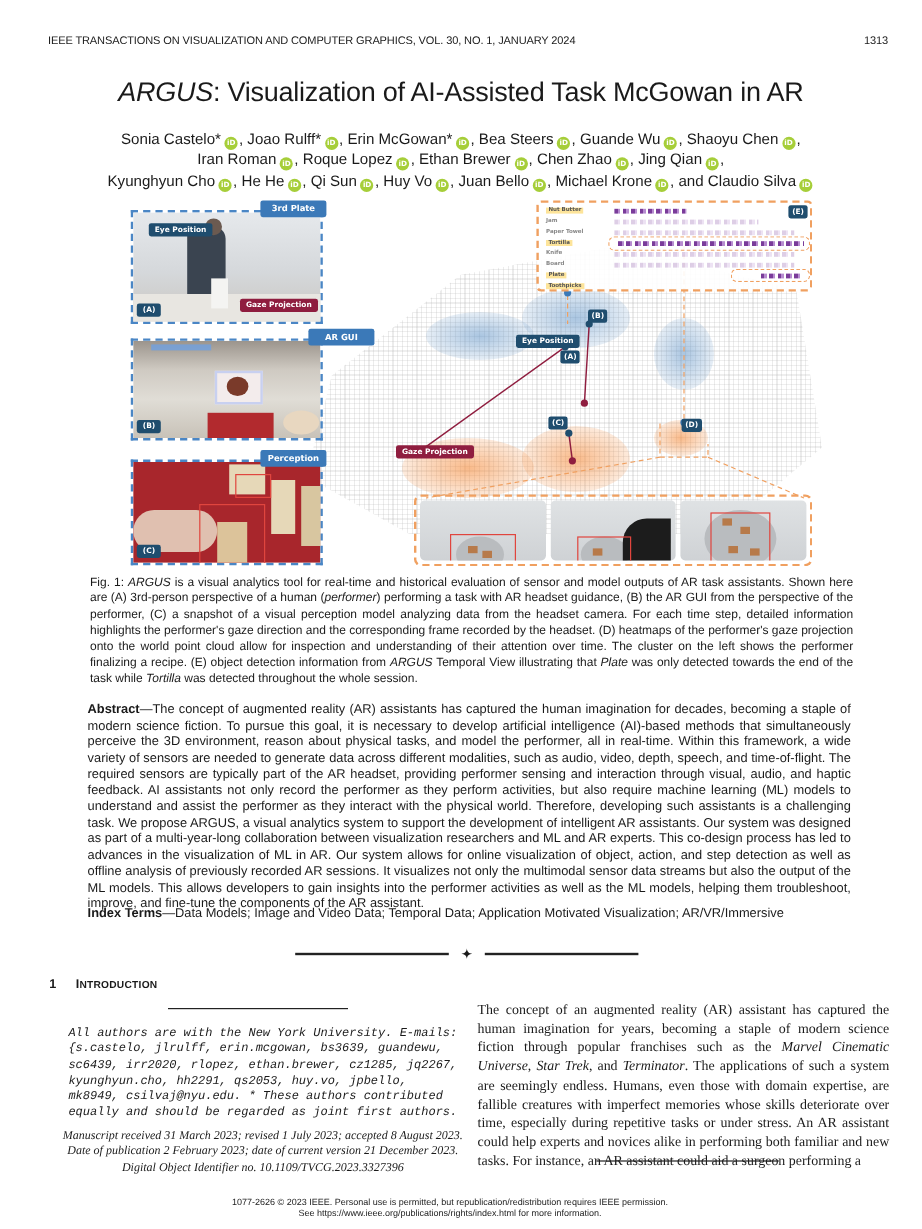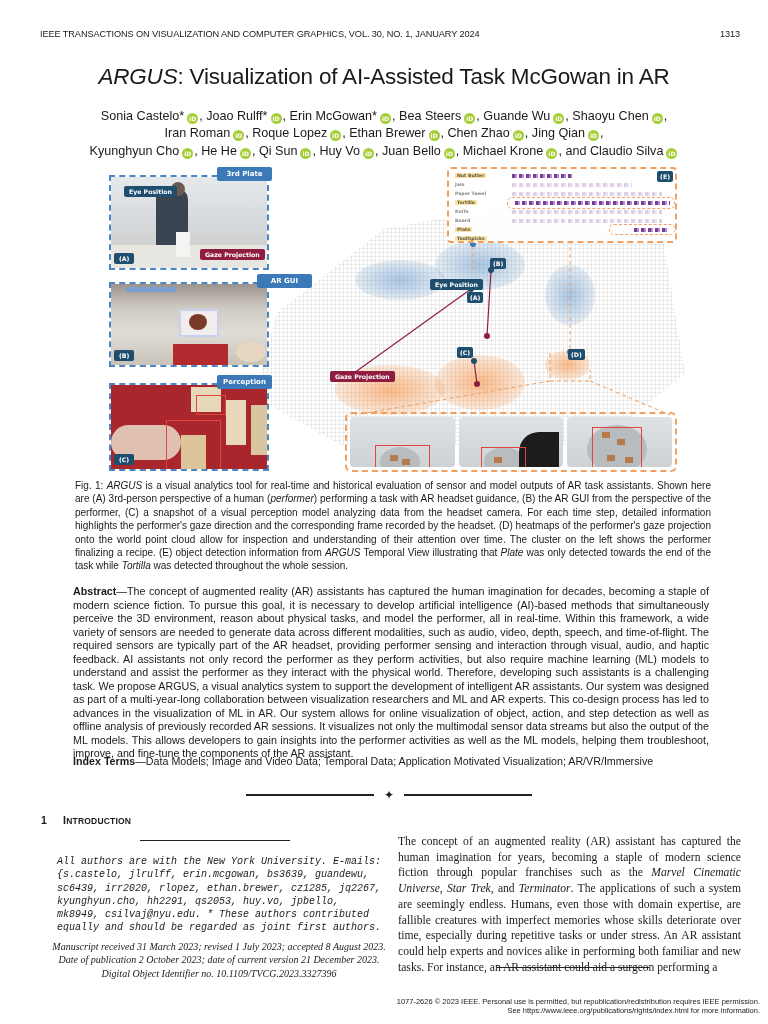--- a/index.html
+++ b/index.html
@@ -62,21 +62,21 @@
   .sec-head .num { margin-right: 16px; }
   .sc { font-size: 8.5px; }
 
   .fn-rule { position: absolute; top: 840px; left: 140px; width: 150px; height: 1px; background: #222; }
   .footnote { position: absolute; top: 855px; left: 57px; width: 330px; font-family: Liberation Mono, monospace; font-style: italic; font-size: 10px; line-height: 13.3px; }
   .manuscript { position: absolute; top: 940px; left: 39px; width: 360px; font-family: "Liberation Serif", serif; font-style: italic; font-size: 10px; line-height: 13.3px; text-align: center; }
 
   .intro-text { position: absolute; top: 834px; left: 398px; width: 343px; font-family: "Liberation Serif", serif; font-size: 11.6px; line-height: 15.7px; text-align: justify; hyphens: auto; }
   .col-rule { position: absolute; top: 967px; left: 497px; width: 152px; height: 1px; background: #222; }
 
-  .copyright { position: absolute; top: 997px; left: 0; right: 8px; text-align: right; font-size: 7.5px; line-height: 9px; color: #222; }
+  .copyright { position: absolute; top: 997px; left: 0; right: 18px; text-align: center; font-size: 7.5px; line-height: 9px; color: #222; }
 </style>
 </head>
 <body>
 
 <div class="running-head">
   <span>IEEE TRANSACTIONS ON VISUALIZATION AND COMPUTER GRAPHICS, VOL. 30, NO. 1, JANUARY 2024</span>
   <span>1313</span>
 </div>
 
 <h1 class="title" style="font-weight:normal;">
@@ -229,21 +229,21 @@
 
 <div class="sec-head">
   <span class="num">1</span><span>I</span><span class="sc">NTRODUCTION</span>
 </div>
 
 <div class="fn-rule"></div>
 <p class="footnote">All authors are with the New York University. E-mails: {s.castelo, jlrulff, erin.mcgowan, bs3639, guandewu, sc6439, irr2020, rlopez, ethan.brewer, cz1285, jq2267, kyunghyun.cho, hh2291, qs2053, huy.vo, jpbello, mk8949, csilvaj@nyu.edu. * These authors contributed equally and should be regarded as joint first authors.</p>
 
 <div class="manuscript">
   <div>Manuscript received 31 March 2023; revised 1 July 2023; accepted 8 August 2023.</div>
-  <div>Date of publication 2 October 2023; date of current version 21 December 2023.</div>
+  <div>Date of publication 2 February 2023; date of current version 21 December 2023.</div>
   <div>Digital Object Identifier no. 10.1109/TVCG.2023.3327396</div>
 </div>
 
 <p class="intro-text" lang="en">
   <span>The concept of an augmented reality (AR) assistant has captured the human imagination for years, becoming a staple of modern science fiction through popular franchises such as the </span><em>Marvel Cinematic Universe</em><span>, </span><em>Star Trek</em><span>, and </span><em>Terminator</em><span>. The applications of such a system are seemingly endless. Humans, even those with domain expertise, are fallible creatures with imperfect memories whose skills deteriorate over time, especially during repetitive tasks or under stress. An AR assistant could help experts and novices alike in performing both familiar and new tasks. For instance, an AR assistant could aid a surgeon performing a</span>
 </p>
 <div class="col-rule"></div>
 
 <div class="copyright">
   <div>1077-2626 © 2023 IEEE. Personal use is permitted, but republication/redistribution requires IEEE permission.</div>

